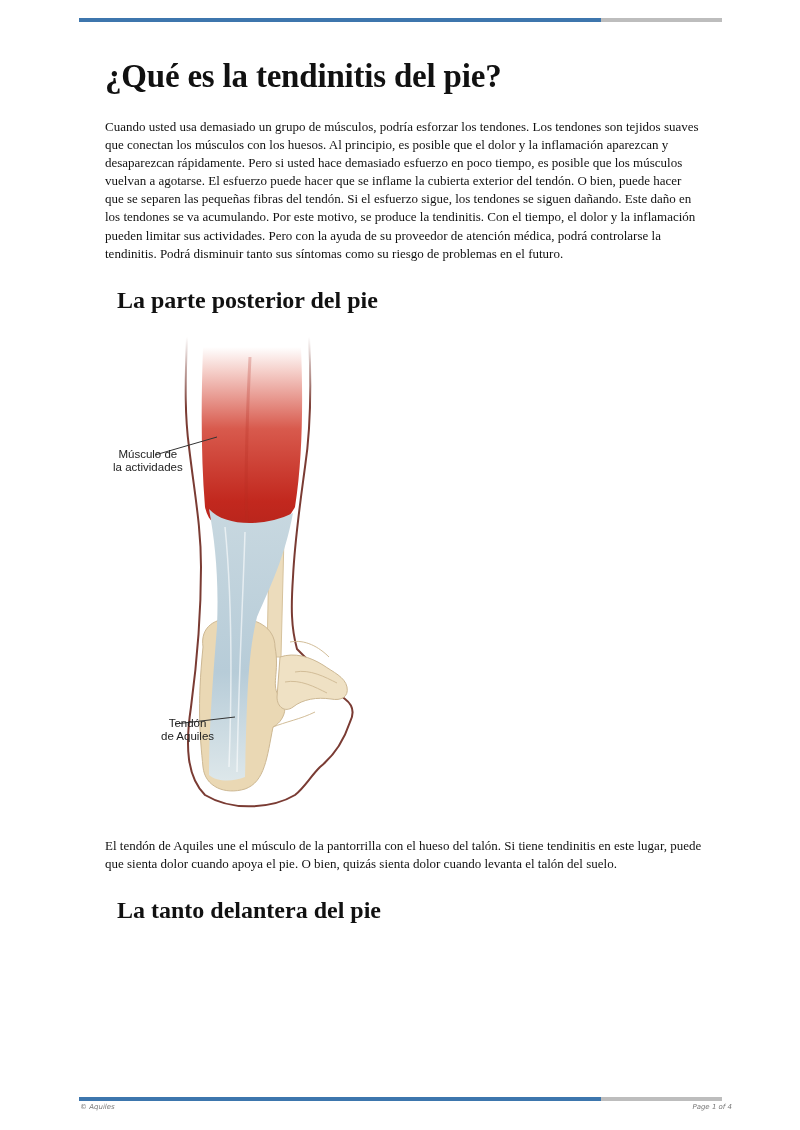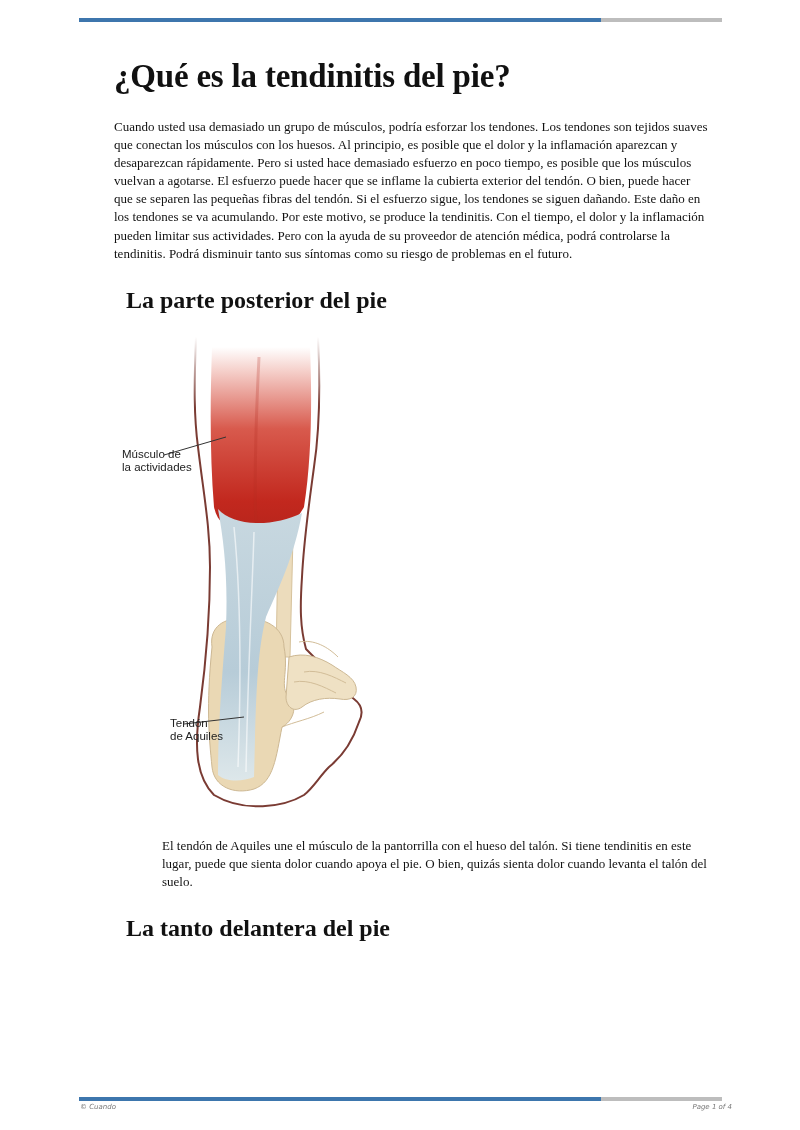--- a/index.html
+++ b/index.html
@@ -2,30 +2,30 @@
 <html><head>
 <meta charset="utf-8">
 <style>
   html, body { margin: 0; padding: 0; background: #ffffff; }
   body { width: 800px; height: 1130px; position: relative; overflow: hidden;
          font-family: "Liberation Serif", "DejaVu Serif", serif; color: #111; }
   .bar { position: absolute; left: 79px; width: 643px; height: 4px; background: #bdbdbd; }
   .bar .fill { position: absolute; left: 0; top: 0; height: 4px; width: 522px; background: #3d76ad; }
   .bar.top { top: 18px; }
   .bar.bottom { top: 1097px; }
-  .content { position: absolute; left: 114px; top: 54px; width: 600px; }
+  .content { position: absolute; left: 105px; top: 54px; width: 600px; }
   h1 { font-size: 33px; font-weight: bold; margin: 0 0 20px 0; line-height: 44px; letter-spacing: -0.2px; }
   h2 { font-size: 24px; font-weight: bold; margin: 12px; line-height: 30px; }
   p { font-size: 13px; line-height: 18.1px; margin: 0; }
   .p1 { width: 598px; }
   .h2a { margin-top: 22px; }
   .figure { position: relative; width: 260px; height: 490px; margin-top: 6px; margin-left: 0; }
   .figure svg { position: absolute; left: 0; top: 0; }
-  .lbl { position: absolute; font-family: "Liberation Sans", "DejaVu Sans", sans-serif; font-size: 11.5px; line-height: 13px; color: #222; }
-  .p2 { margin-top: 20px; margin-left: 48px; }
+  .lbl { position: absolute; font-family: "Liberation Sans", "DejaVu Sans", sans-serif; font-size: 11.5px; line-height: 13px; color: #222; text-align: center; }
+  .p2 { margin-top: 20px; }
   .h2b { margin-top: 22px; }
   .footer { position: absolute; top: 1103px; font-family: "DejaVu Sans", sans-serif; font-style: italic; font-size: 7px; color: #777; }
   .footer.left { left: 80px; }
   .footer.right { right: 68px; text-align: right; }
 </style>
 </head>
 <body>
 
 <div class="bar top">
   <div class="fill"></div>
@@ -89,14 +89,14 @@
   </div>
 
   <p class="p2">El tendón de Aquiles une el músculo de la pantorrilla con el hueso del talón. Si tiene tendinitis en este lugar, puede que sienta dolor cuando apoya el pie. O bien, quizás sienta dolor cuando levanta el talón del suelo.</p>
 
   <h2 class="h2b">La tanto delantera del pie</h2>
 </div>
 
 <div class="bar bottom">
   <div class="fill"></div>
 </div>
-<div class="footer left">© Cuando</div>
+<div class="footer left">© Aquiles</div>
 <div class="footer right">Page 1 of 4</div>
 
 </body></html>

